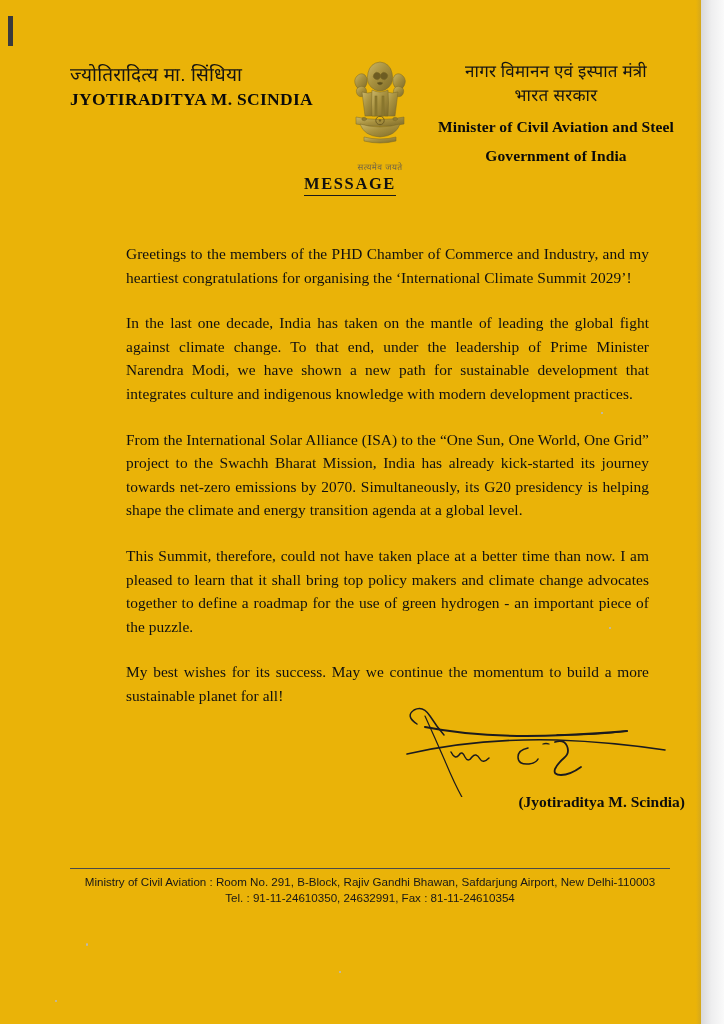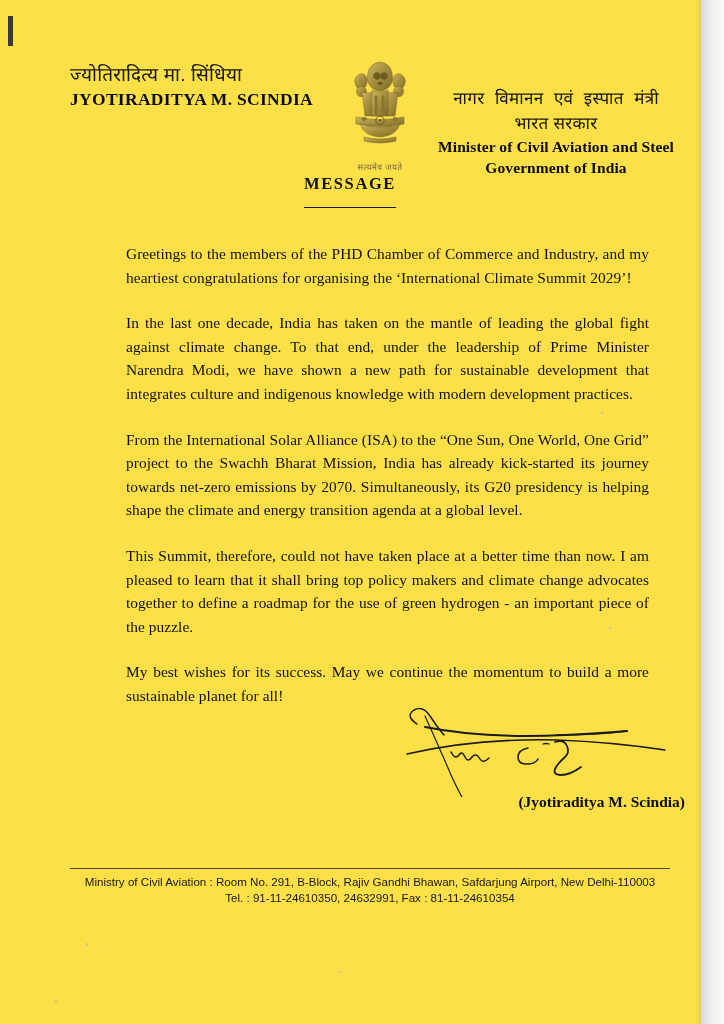--- a/index.html
+++ b/index.html
@@ -4,21 +4,21 @@
 <style>
   html, body {
     margin: 0;
     padding: 0;
     background: #ffffff;
   }
   #page {
     position: relative;
     width: 724px;
     height: 1024px;
-    background: #fde047;
+    background: #eab308;
     overflow: hidden;
     font-family: "Liberation Serif", serif;
     color: #0d0d0d;
   }
   
   #paper-edge-right {
     position: absolute;
     top: 0;
     left: 701px;
     width: 23px;
@@ -92,62 +92,62 @@
   }
 
   #ministry-block {
     position: absolute;
     left: 420px;
     top: 12px;
     width: 272px;
     text-align: center;
   }
   .ministry-hindi-1 {
-    font-family: Liberation Mono, monospace;
+    font-family: Liberation Serif, serif;
     font-size: 17px;
     line-height: 24px;
     color: #131313;
     letter-spacing: 0.3px;
     white-space: nowrap;
-    margin-top: 28px;
   }
   .ministry-hindi-2 {
     font-family: "Liberation Sans", sans-serif;
     font-size: 17px;
     line-height: 24px;
     color: #131313;
     letter-spacing: 0.3px;
   }
   .ministry-eng {
     font-family: "Liberation Serif", serif;
     font-weight: bold;
     font-size: 15.5px;
     line-height: 21px;
     color: #0b0b0b;
     letter-spacing: 0.1px;
     white-space: nowrap;
+    margin-top: 8px;
   }
 
   
   #message-title-wrap {
     position: absolute;
     left: 0;
     top: 174px;
     width: 700px;
     text-align: center;
   }
   #message-title {
     display: inline-block;
     font-family: "Liberation Serif", serif;
     font-weight: bold;
     font-size: 16.5px;
     letter-spacing: 1.6px;
     color: #111111;
     border-bottom: 1.6px solid #1a1a1a;
-    padding-bottom: 13px;
+    padding-bottom: 1px;
   }
 
   
   #body-text {
     position: absolute;
     left: 126px;
     top: 242px;
     width: 523px;
   }
   .para {

